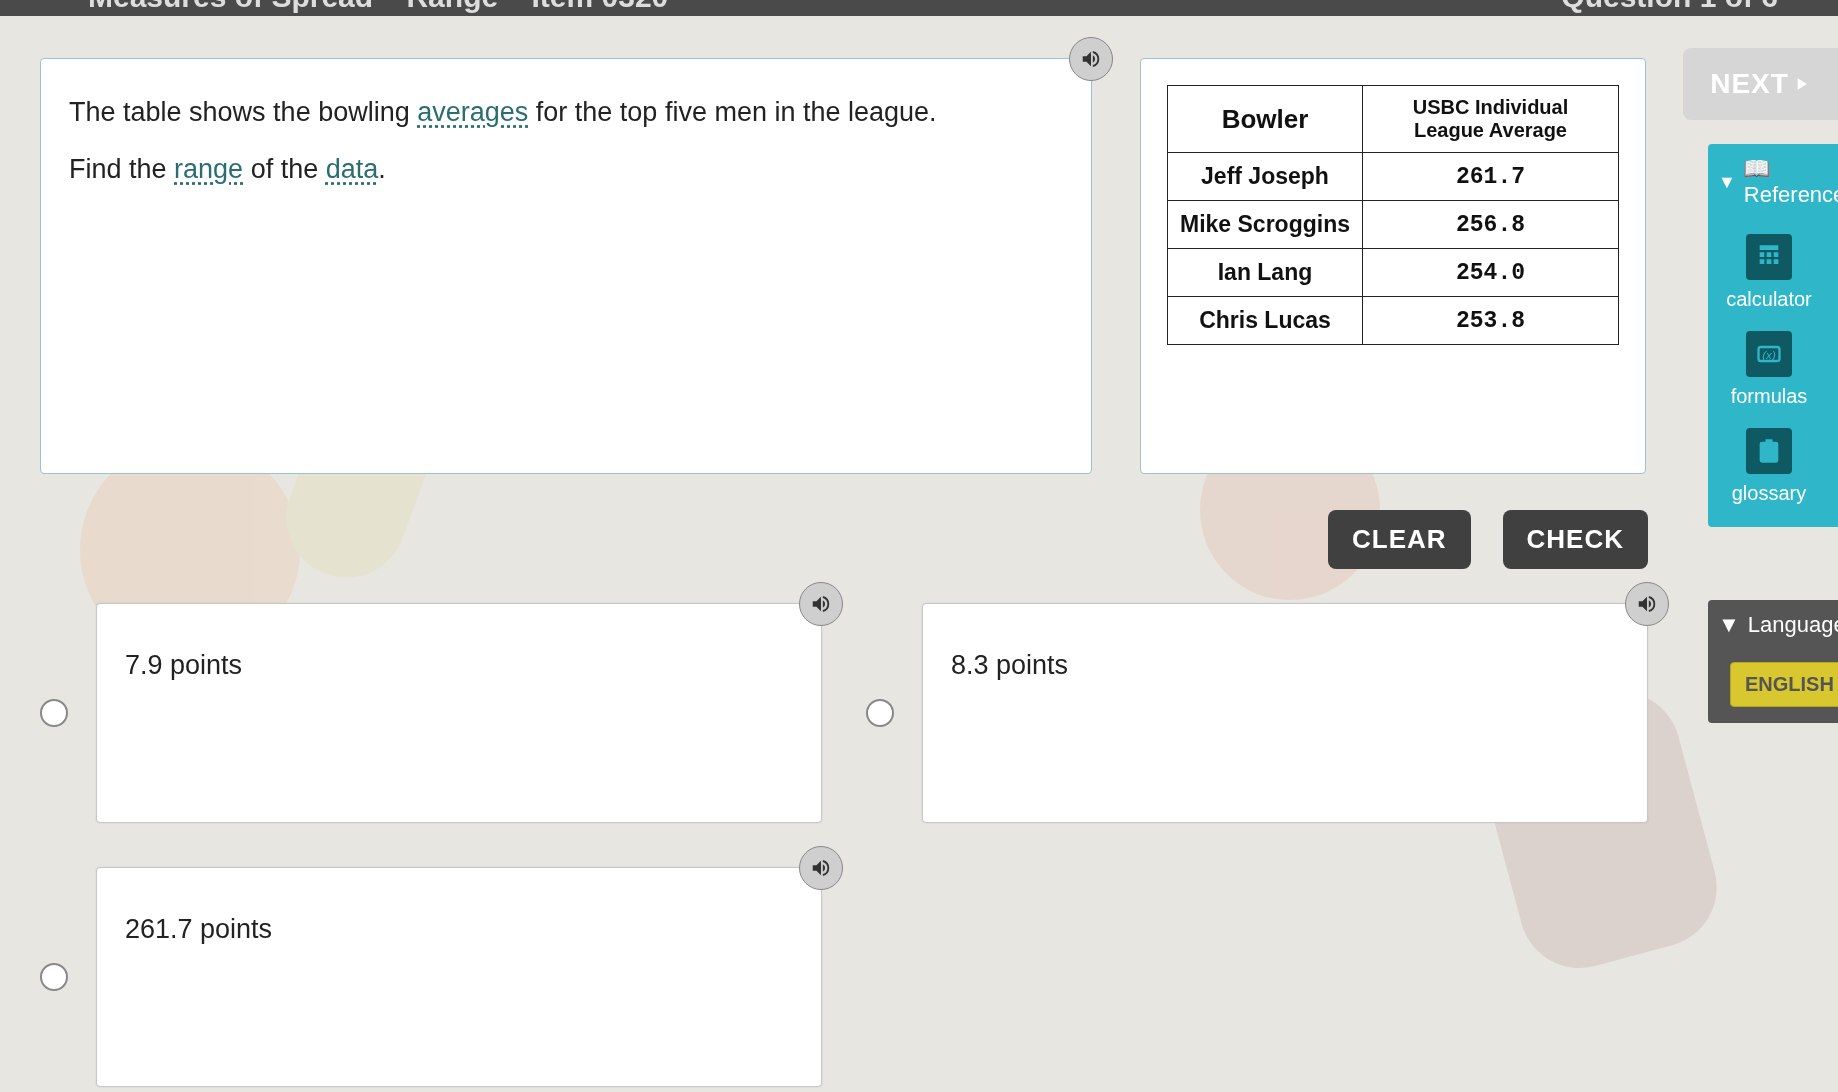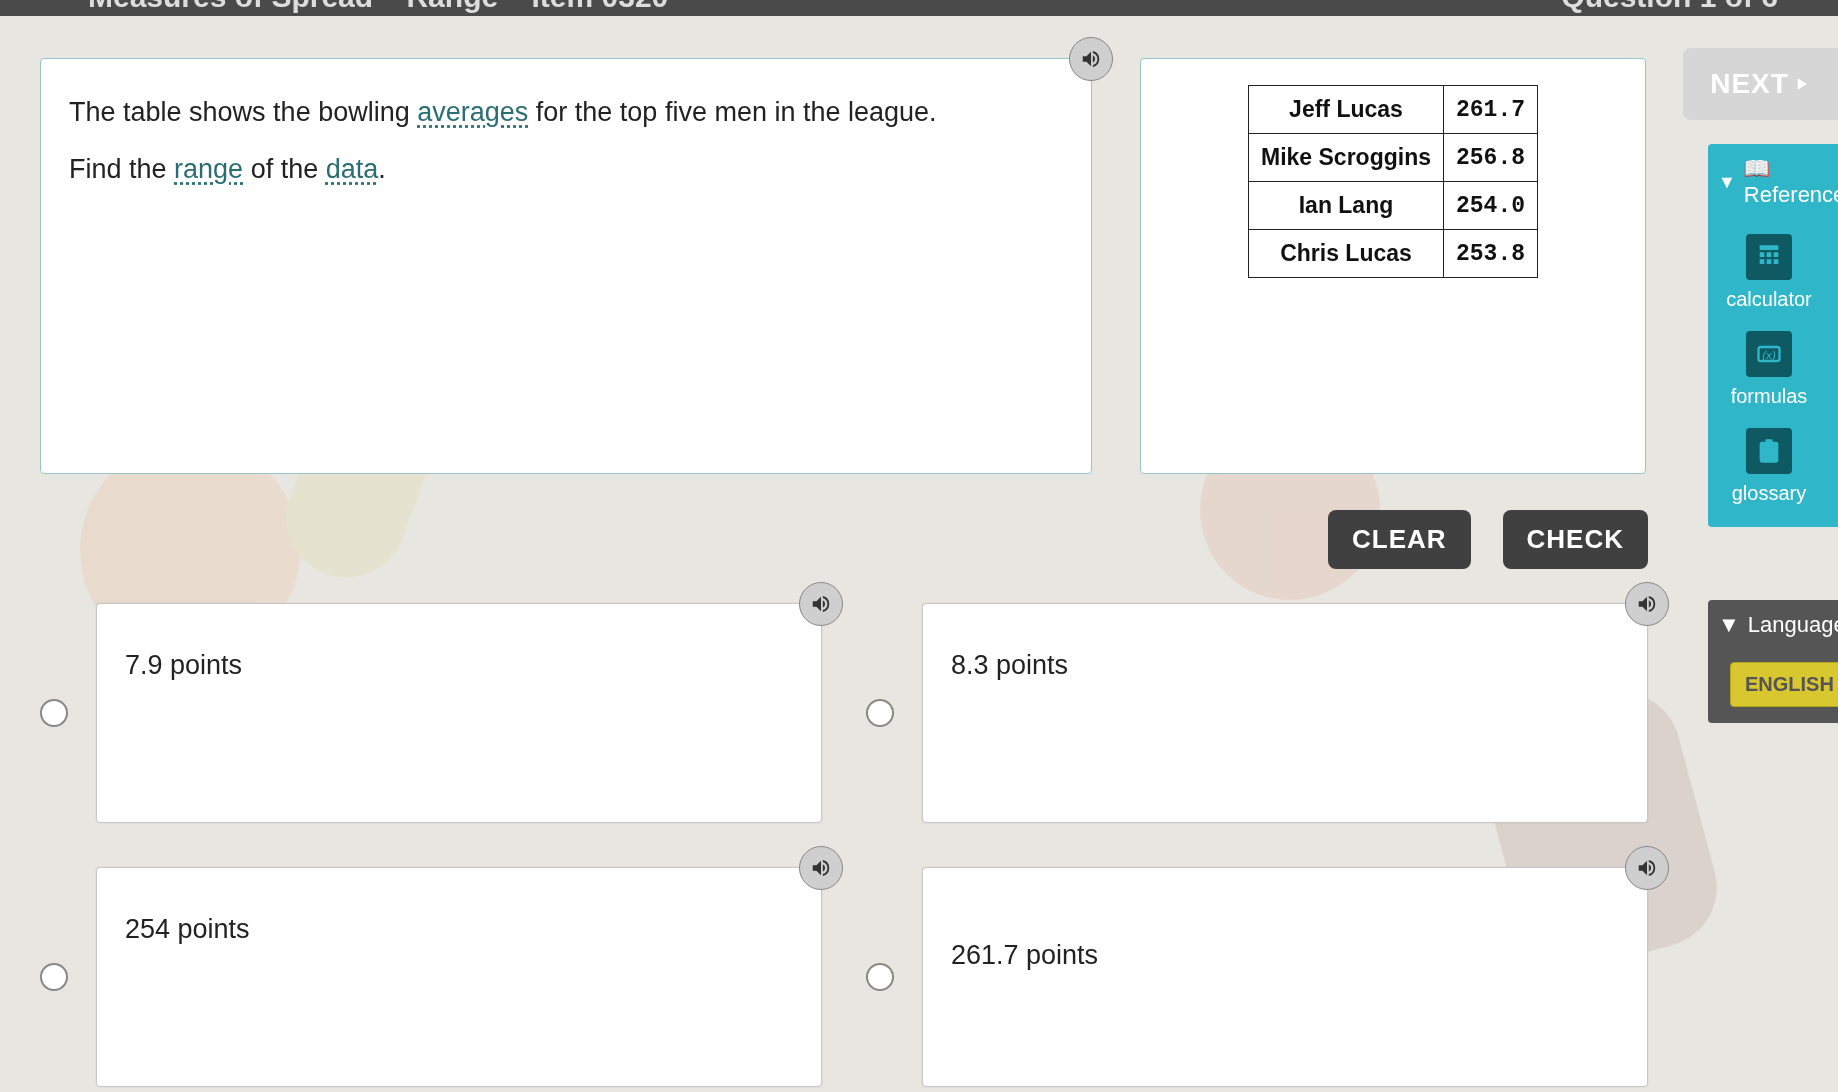--- a/index.html
+++ b/index.html
@@ -195,22 +195,26 @@
     </p>
     <br>
     <p class="question-text">
       <span>Find the </span><span class="gloss">range</span><span> of the </span><span class="gloss">data</span><span>.</span>
     </p>
   </div>
 
   <div class="card table-card">
     <table class="data">
       <tbody>
+          <tr>
+        <th class="bowler">Bowler</th>
+        <th class="avg">USBC Individual League Average</th>
+      </tr>
       <tr>
-            <td class="name">Jeff Lucas</td>
+            <td class="name">Jeff Joseph</td>
             <td class="val">261.7</td>
           </tr>
       <tr>
             <td class="name">Mike Scroggins</td>
             <td class="val">256.8</td>
           </tr>
       <tr>
             <td class="name">Ian Lang</td>
             <td class="val">254.0</td>
           </tr>
@@ -252,31 +256,20 @@
     </div>
   </div>
   <div class="answer">
     <div class="radio"></div>
     <div class="answer-card">
       <div class="audio-btn ans-audio">
           <svg viewBox="0 0 24 24">
             <path d="M3 9v6h4l5 5V4L7 9H3zm13.5 3a4.5 4.5 0 0 0-2.5-4v8a4.5 4.5 0 0 0 2.5-4zm-2.5-8.7v2.06A7 7 0 0 1 19 12a7 7 0 0 1-5 6.64v2.06A9 9 0 0 0 21 12a9 9 0 0 0-7-8.7z"></path>
           </svg>
         </div>
-      <span>254 points</span>
-    </div>
-  </div>
-  <div class="answer">
-    <div class="radio"></div>
-    <div class="answer-card">
-      <div class="audio-btn ans-audio">
-          <svg viewBox="0 0 24 24">
-            <path d="M3 9v6h4l5 5V4L7 9H3zm13.5 3a4.5 4.5 0 0 0-2.5-4v8a4.5 4.5 0 0 0 2.5-4zm-2.5-8.7v2.06A7 7 0 0 1 19 12a7 7 0 0 1-5 6.64v2.06A9 9 0 0 0 21 12a9 9 0 0 0-7-8.7z"></path>
-          </svg>
-        </div>
       <span>261.7 points</span>
     </div>
   </div>
 </div>
 
 <button class="next-btn">
   <span>NEXT</span>
   <svg viewBox="0 0 24 24">
       <path d="M8 5v14l11-7z"></path>
     </svg>

